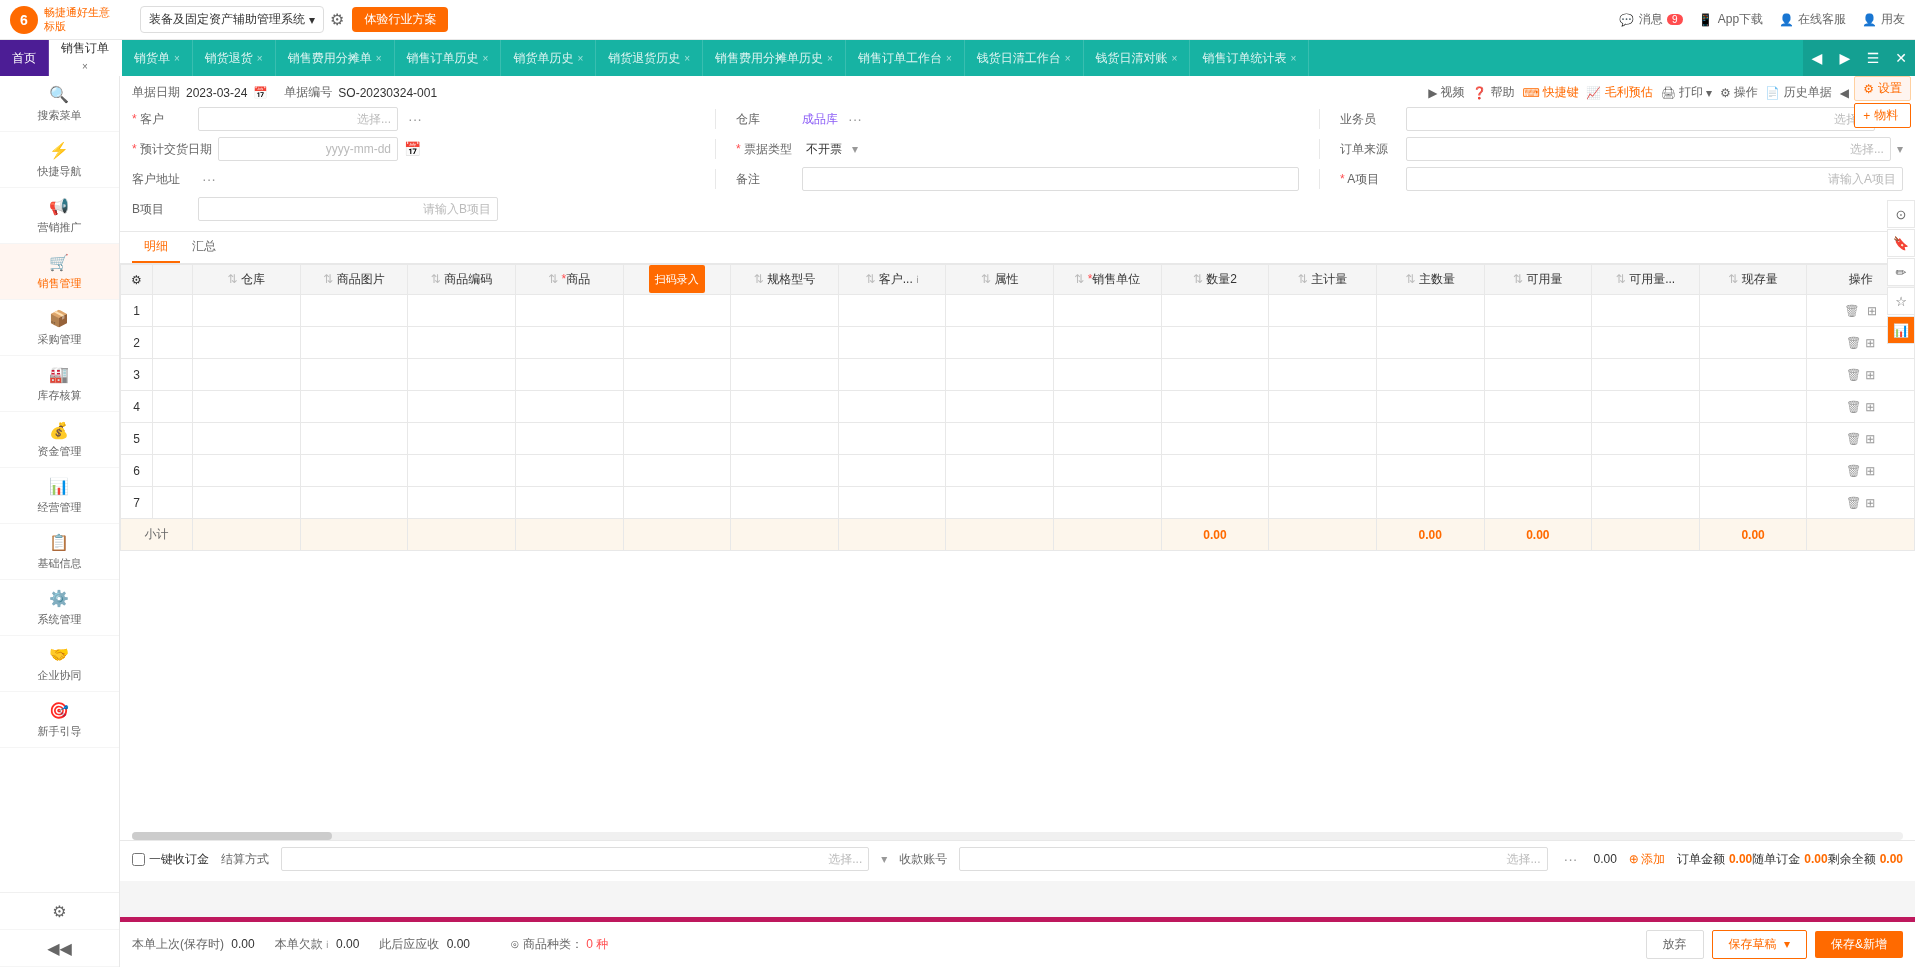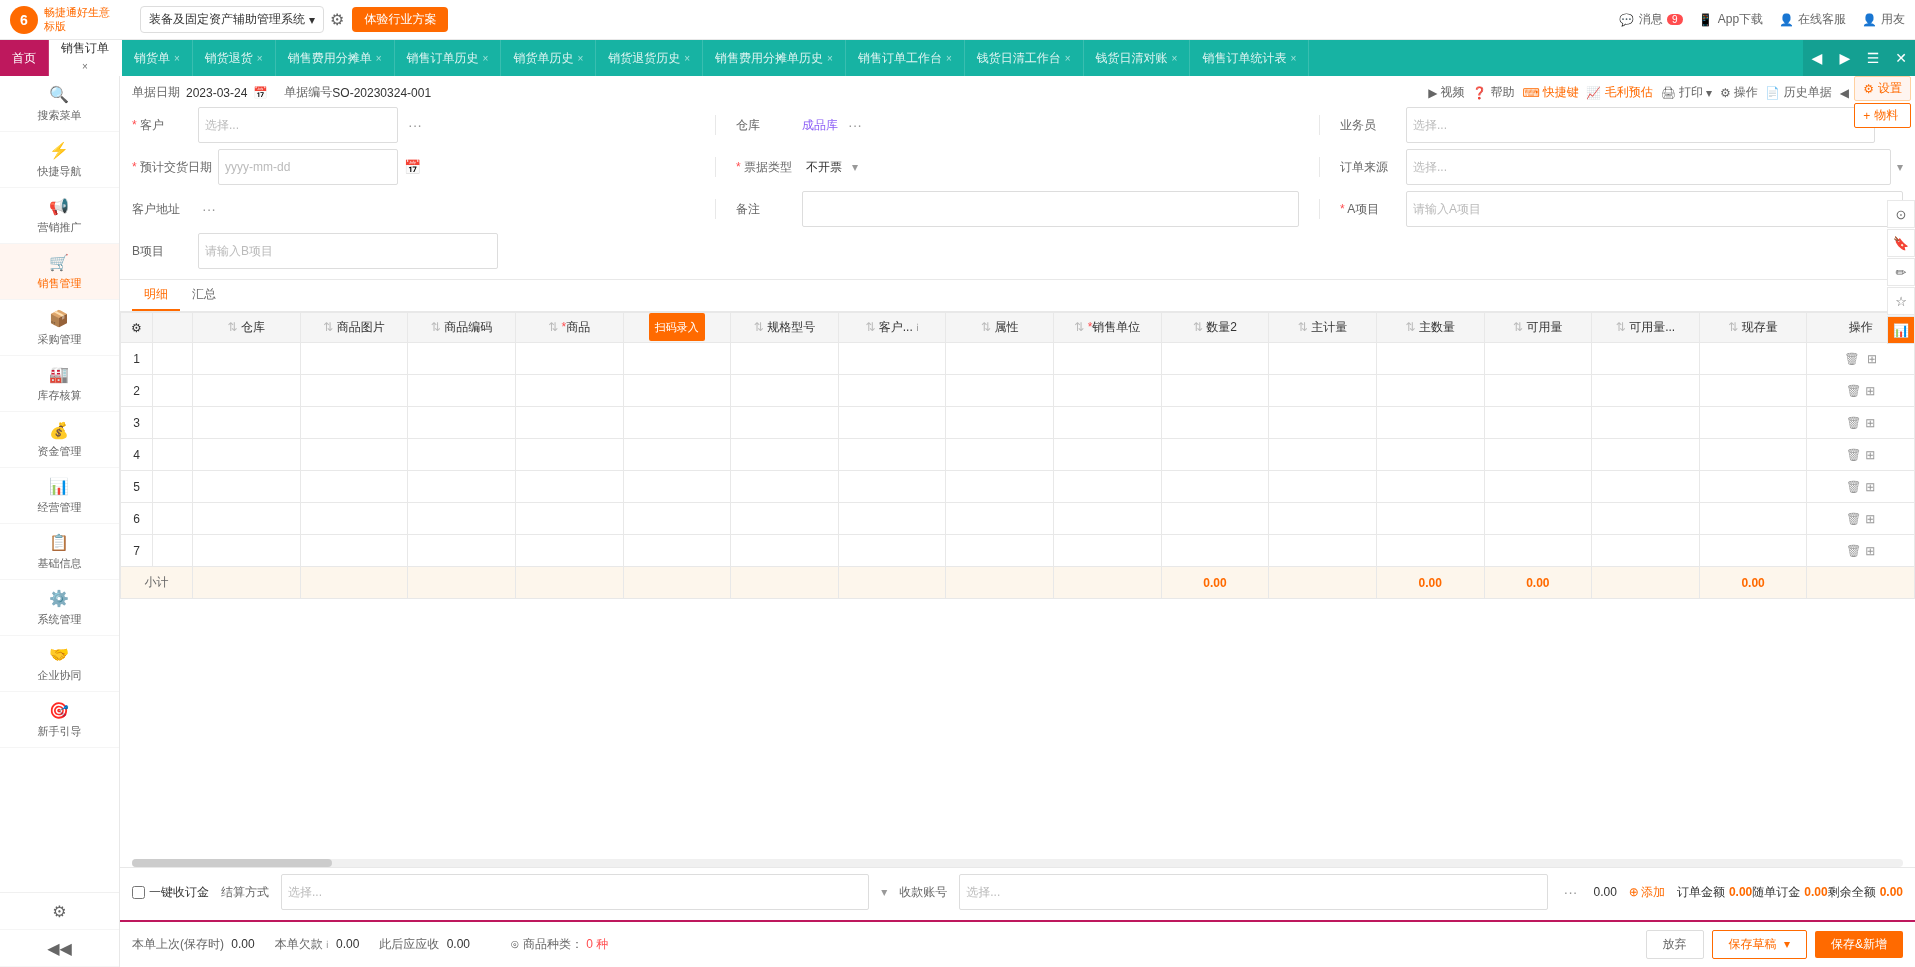--- a/index.html
+++ b/index.html
@@ -73,21 +73,21 @@
     }
     .nav-tab.active {
       background: #fff;
       color: #333;
       flex-direction: column;
     }
     .nav-tab .close-x {
       font-size: 10px; opacity: 0.7;
     }
     .nav-tab-home {
-      background: #be185d;
+      background: #4c1d95;
       color: #fff;
       border-bottom: none;
     }
     .nav-arrows {
       margin-left: auto;
       display: flex; align-items: center;
     }
     .nav-arrow-btn {
       width: 28px; height: 36px;
       display: flex; align-items: center; justify-content: center;
@@ -173,24 +173,25 @@
     .form-label {
       font-size: 12px; color: #666;
       white-space: nowrap;
       min-width: 60px;
     }
     .form-label.required::before {
       content: '* ';
       color: #ff4d4f;
     }
     .form-input {
-      flex: 1; height: 36px; padding: 0 6px;
+      flex: 1; height: 24px; padding: 0 6px;
       border: 1px solid #ddd; border-radius: 2px;
       font-size: 12px; color: #333; background: #fff;
       outline: none;
+      text-align: right;
     }
     .form-input::placeholder { color: #bbb; }
     .form-dots {
       color: #999; cursor: pointer; font-size: 14px; padding: 0 4px;
     }
     .form-separator { width: 1px; height: 20px; background: #e8e8e8; margin: 0 8px; }
 
     
     .table-area {
       flex: 1; overflow: hidden; display: flex; flex-direction: column;
@@ -265,23 +266,23 @@
       margin-left: auto;
       display: flex; 
       font-size: 12px;
     }
     .summary-item { display: flex; align-items: center; gap: 4px; }
     .summary-value { color: #ff6a00; font-weight: bold; }
 
     
     .action-bar {
       background: #fff;
-      border-top: 2px solid #be185d;
+      border-top: 5px solid #be185d;
       padding: 8px 12px;
-      display: flex; align-items: center; justify-content: space-between;
+      display: flex; align-items: center; justify-content: space-between; margin-top: 36px;
     }
     .action-left { display: flex; align-items: center; gap: 20px; font-size: 12px; color: #666; }
     .action-right { display: flex; align-items: center; gap: 8px; }
     .btn-discard {
       padding: 5px 16px; border: 1px solid #ddd; background: #fff;
       border-radius: 2px; cursor: pointer; font-size: 12px; color: #666;
     }
     .btn-save-draft {
       padding: 5px 16px; border: 1px solid #ff6a00; background: #fff;
       border-radius: 2px; cursor: pointer; font-size: 12px; color: #ff6a00;
@@ -500,21 +501,21 @@
 
     <div class="form-area">
 
       <div class="form-toolbar">
         <div class="form-toolbar-left">
           <div style="display:flex;align-items:center;gap:6px;">
             <span style="color:#666;">单据日期</span>
             <span style="color:#333;font-weight:500;">2023-03-24</span>
             <span style="cursor:pointer;color:#666;">📅</span>
           </div>
-          <div style="display:flex;align-items:center;">
+          <div style="display:flex;align-items:center;gap:6px;">
             <span style="color:#666;">单据编号</span>
             <span style="color:#333;font-weight:500;">SO-20230324-001</span>
           </div>
         </div>
         <div class="form-toolbar-right">
           <div class="toolbar-btn">
             <span>▶</span>
             <span>视频</span>
           </div>
           <div class="toolbar-btn">

